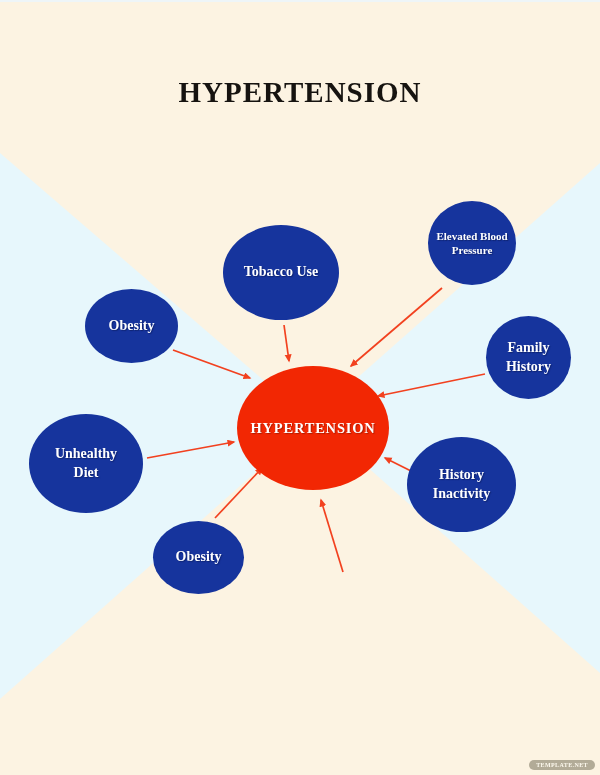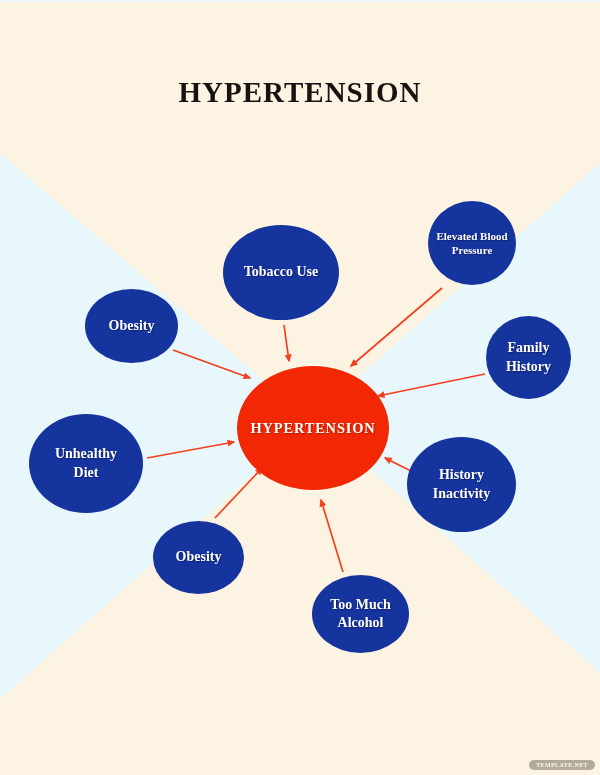--- a/index.html
+++ b/index.html
@@ -97,21 +97,18 @@
   </div>
   <div class="node node--unhealthy-diet">
     <span>Unhealthy Diet</span>
   </div>
   <div class="node node--physical-inactivity">
     <span>History Inactivity</span>
   </div>
   <div class="node node--diabetes">
     <span>Obesity</span>
   </div>
-  <div class="node node--too-much-alcohol">
-    <span>Too Much Alcohol</span>
-  </div>
 
   <div class="watermark">
     <span>TEMPLATE.NET</span>
   </div>
 
 </div>
 
 </body></html>

